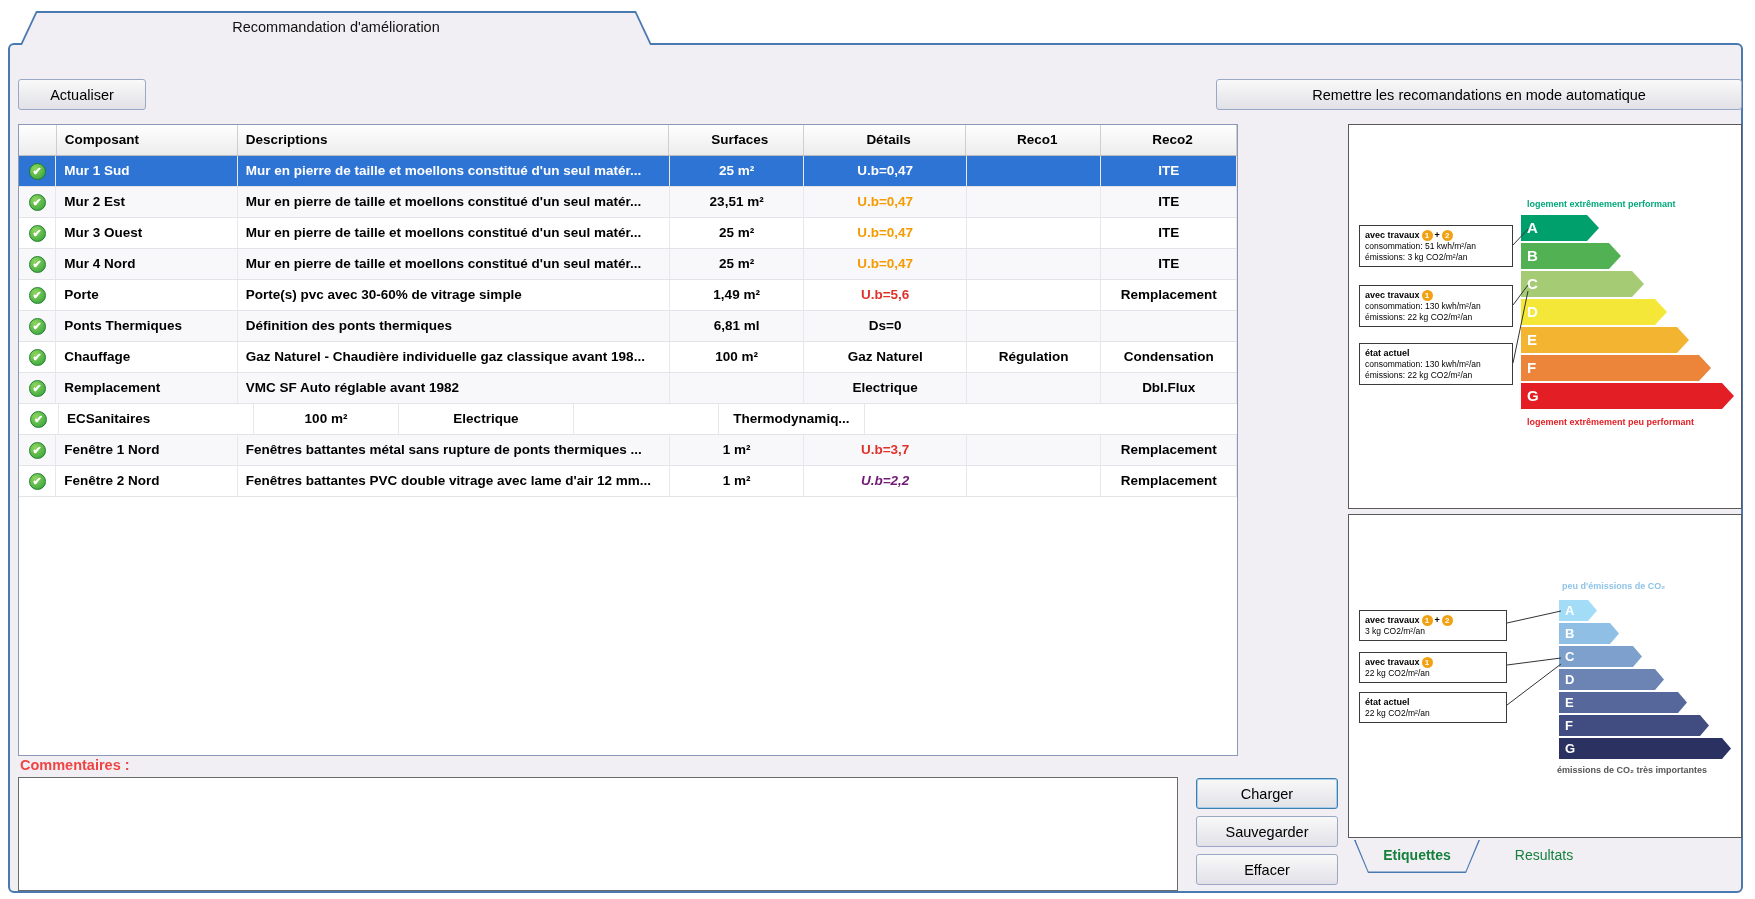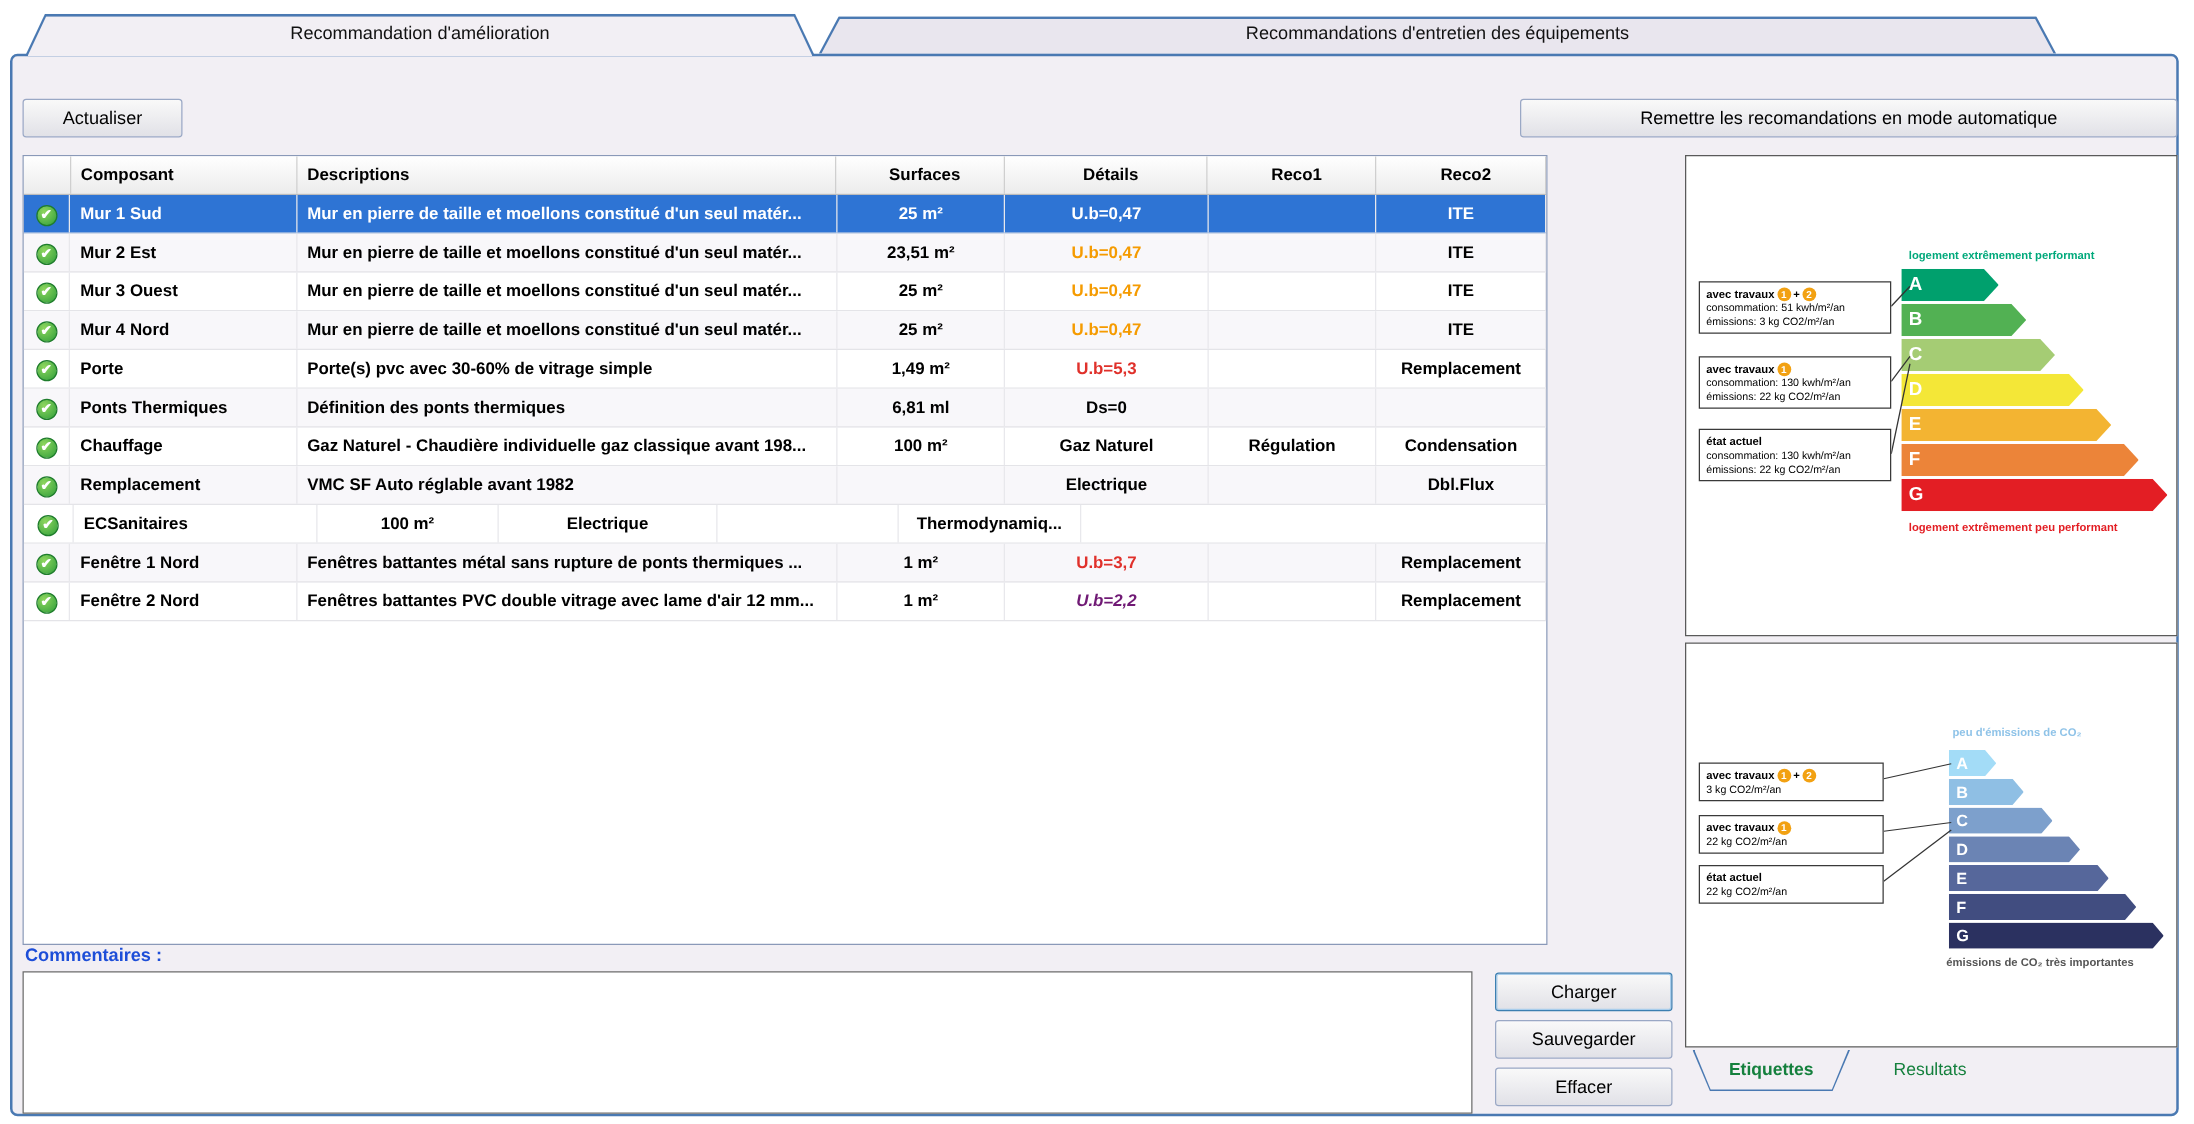--- a/index.html
+++ b/index.html
@@ -39,21 +39,21 @@
   .c-icon{width:40px;text-align:center}
   .c-comp{width:195px;padding-left:8px}
   .c-desc{width:465px;padding-left:8px}
   .c-surf{width:145px;text-align:center}
   .c-det{width:175px;text-align:center}
   .c-r1{width:145px;text-align:center}
   .c-r2{width:146px;text-align:center}
   .check{display:inline-block;width:17px;height:17px;margin-top:6px;border-radius:50%;background:radial-gradient(circle at 35% 30%,#8ed65e,#2f9e3a);border:1px solid #1f7d2c;color:#fff;font-size:11px;line-height:15px;text-align:center;box-sizing:border-box}
 
   
-  #comments-label{position:absolute;left:20px;top:757px;font-size:14.5px;font-weight:bold;color:#1d4ed8}
+  #comments-label{position:absolute;left:20px;top:757px;font-size:14.5px;font-weight:bold;color:#ef4444}
   #comments{position:absolute;left:18px;top:777px;width:1160px;height:114px;border:1px solid #6a6a6a;resize:none;box-sizing:border-box;font-family:inherit;font-size:14px;background:#fff}
 
   
   .pbox{position:absolute;background:#fff;border:1px solid #5a5a5a;box-sizing:border-box;z-index:1}
   #box-energy{left:1348px;top:124px;width:394px;height:385px}
   #box-co2{left:1348px;top:514px;width:394px;height:324px}
 
   
   .bar{position:absolute;color:#fff;font-weight:bold}
   .e-arrow{clip-path:polygon(0 0,calc(100% - 12px) 0,100% 50%,calc(100% - 12px) 100%,0 100%)}
@@ -88,25 +88,20 @@
 
 <div id="canvas">
 
   <div id="frame"></div>
 
   <div id="tab1" class="tab active">
     <span class="shape"></span>
     <span class="fill"></span>
     <span class="lbl">Recommandation d'amélioration</span>
   </div>
-  <div id="tab2" class="tab">
-    <span class="shape"></span>
-    <span class="fill"></span>
-    <span class="lbl">Recommandations d'entretien des équipements</span>
-  </div>
 
   <button id="btn-actualiser" class="btn">Actualiser</button>
   <button id="btn-remettre" class="btn">Remettre les recomandations en mode automatique</button>
 
   <div id="table">
     <div class="thead">
       <div class="hcell c-icon"></div>
       <div class="hcell c-comp">Composant</div>
       <div class="hcell c-desc">Descriptions</div>
       <div class="hcell c-surf">Surfaces</div>
@@ -149,21 +144,21 @@
           <div class="tcell c-surf">25 m²</div>
           <div class="tcell c-det" style="color: rgb(245, 155, 0);">U.b=0,47</div>
           <div class="tcell c-r1"></div>
           <div class="tcell c-r2">ITE</div>
         </div>
         <div class="trow">
           <div class="tcell c-icon"><span class="check">✔</span></div>
           <div class="tcell c-comp">Porte</div>
           <div class="tcell c-desc">Porte(s) pvc avec 30-60% de vitrage simple</div>
           <div class="tcell c-surf">1,49 m²</div>
-          <div class="tcell c-det" style="color: rgb(224, 49, 43);">U.b=5,3</div>
+          <div class="tcell c-det" style="color: rgb(224, 49, 43);">U.b=5,6</div>
           <div class="tcell c-r1"></div>
           <div class="tcell c-r2">Remplacement</div>
         </div>
         <div class="trow">
           <div class="tcell c-icon"><span class="check">✔</span></div>
           <div class="tcell c-comp">Ponts Thermiques</div>
           <div class="tcell c-desc">Définition des ponts thermiques</div>
           <div class="tcell c-surf">6,81 ml</div>
           <div class="tcell c-det" style="color: rgb(0, 0, 0);">Ds=0</div>
           <div class="tcell c-r1"></div>

